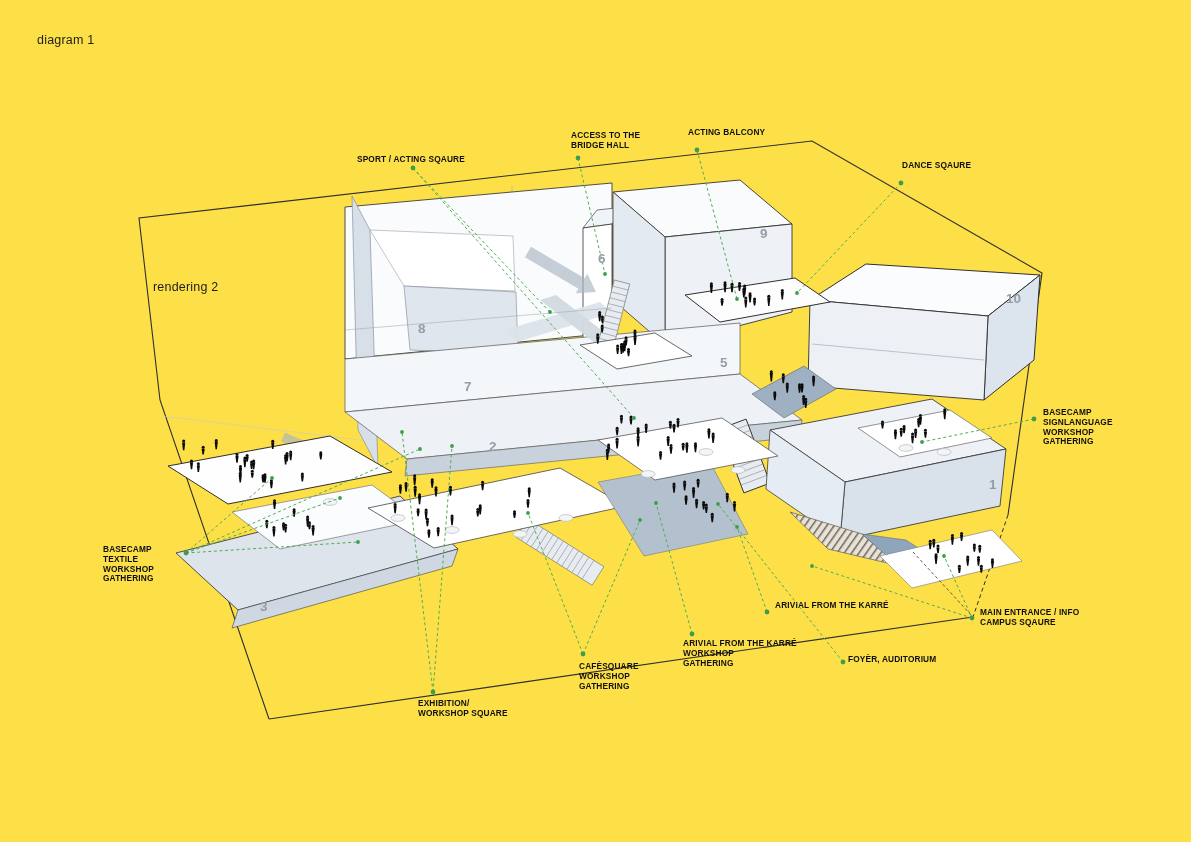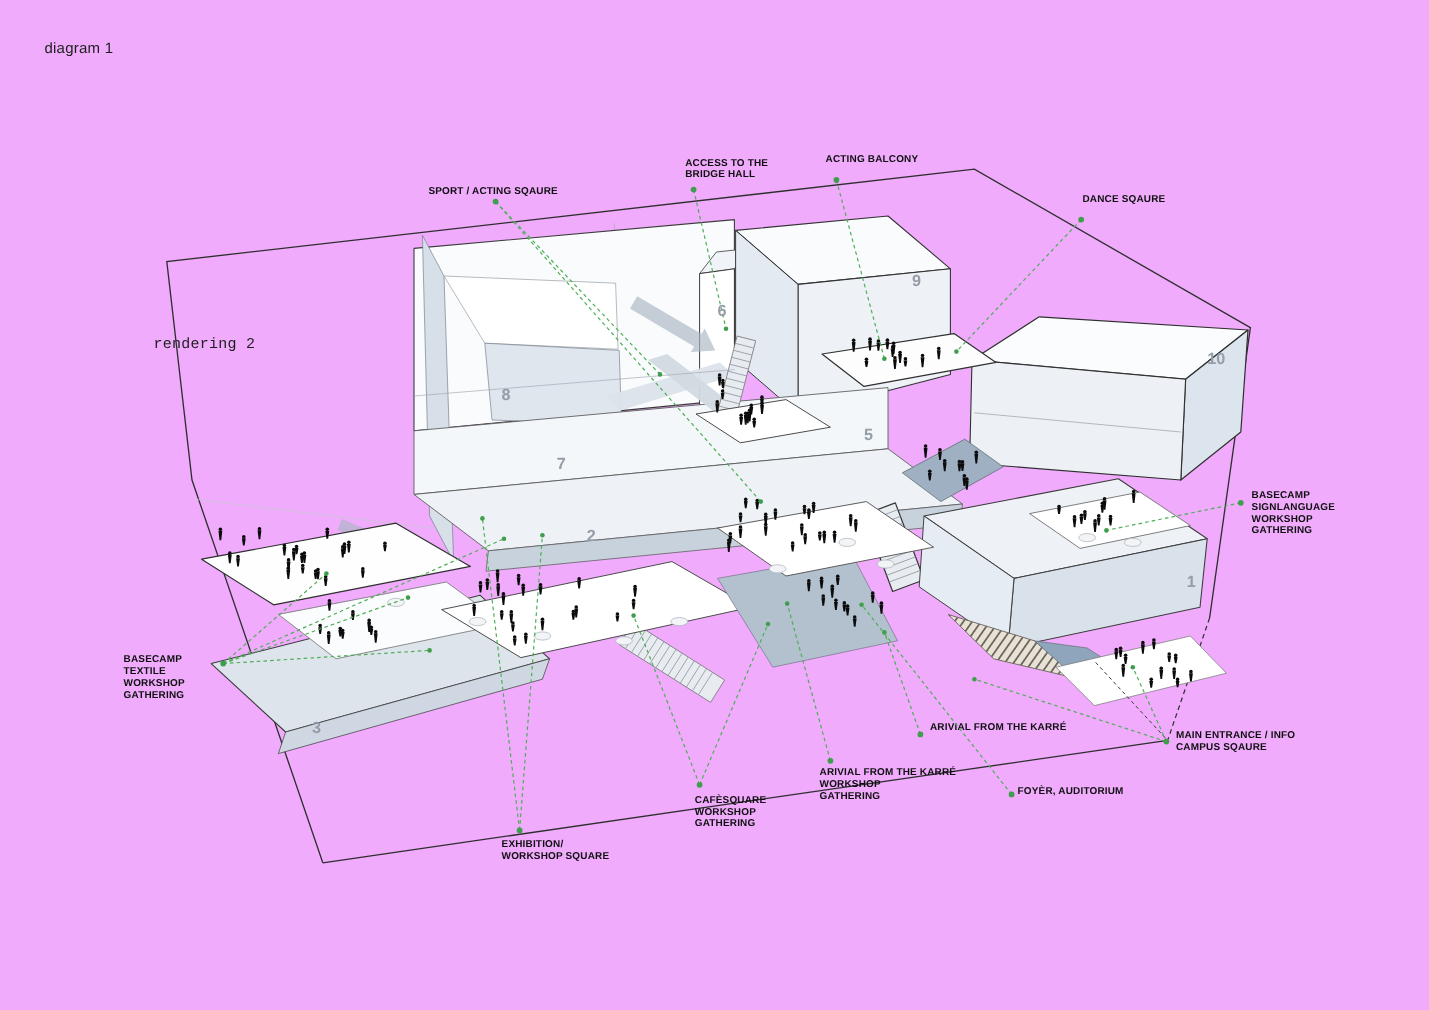--- a/index.html
+++ b/index.html
@@ -1,20 +1,20 @@
 <!DOCTYPE html>
 <html><head>
 <meta charset="utf-8">
 <style>
   html,body{margin:0;padding:0;background:#fff;}
-  #stage{position:relative;width:1191px;height:842px;background:#f0abfc;overflow:hidden;
+  #stage{position:relative;width:1191px;height:842px;background:#fde047;overflow:hidden;
          font-family:"Liberation Sans",sans-serif;}
   .caption{position:absolute;font-size:12.5px;color:#1d1d1d;letter-spacing:.2px;}
   #cap-diagram{left:37px;top:33px;}
-  #cap-rendering{left:128px;top:280px;font-family:Liberation Mono, monospace;}
+  #cap-rendering{left:153px;top:280px;}
   svg text.zlabel{font-family:"Liberation Sans",sans-serif;font-weight:bold;font-size:8.3px;
                   fill:#0f0f0f;letter-spacing:.15px;}
   svg text.znum{font-family:"Liberation Sans",sans-serif;font-weight:bold;font-size:13.5px;
                 fill:#959da8;}
 </style>
 </head>
 <body>
 
 <div id="stage">
   <div class="caption" id="cap-diagram">diagram 1</div>

